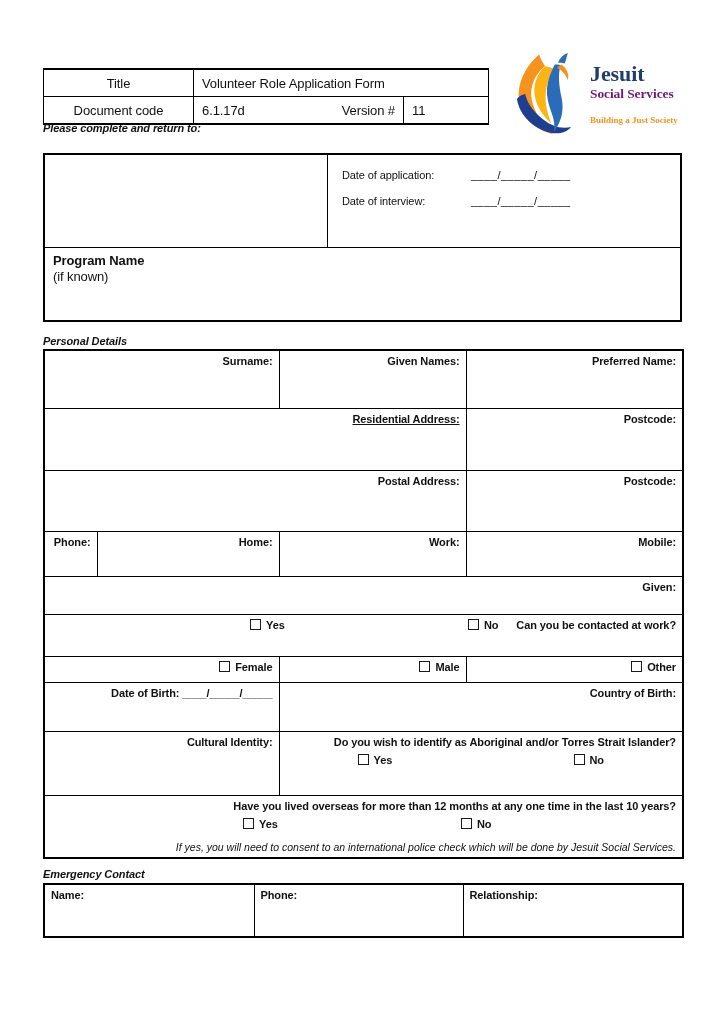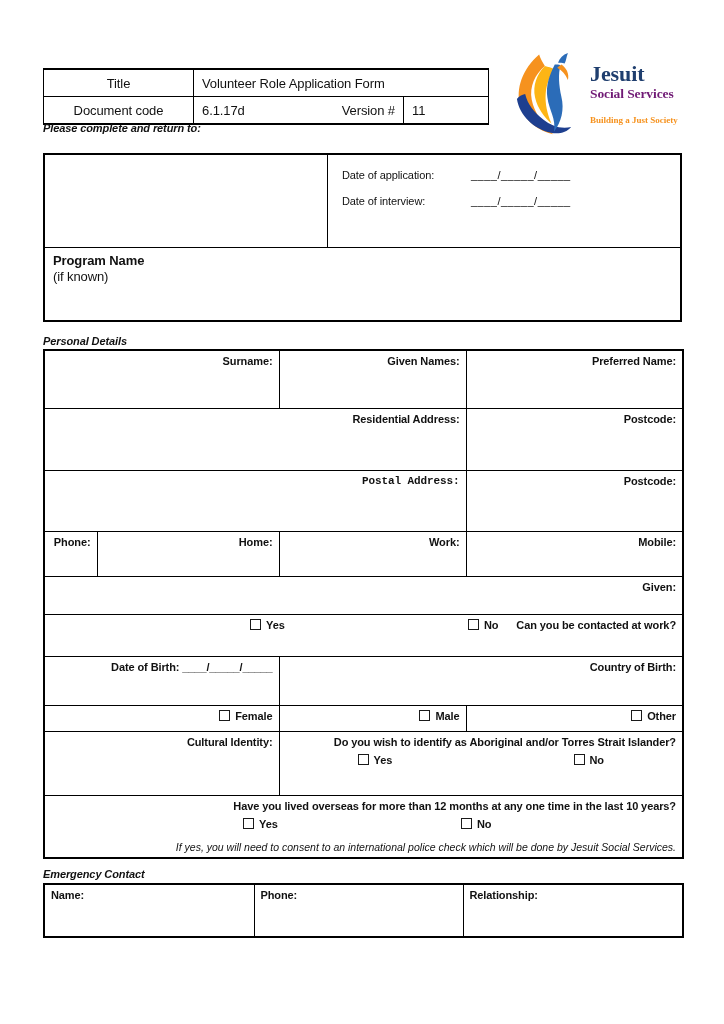--- a/index.html
+++ b/index.html
@@ -123,54 +123,54 @@
         <col style="width:187px">
         <col style="width:217px">
       </colgroup>
     <tbody>
         <tr>
       <td colspan="2" style="height:58px;"><span>Surname:</span></td>
       <td><span>Given Names:</span></td>
       <td><span>Preferred Name:</span></td>
     </tr>
     <tr>
-      <td colspan="3" style="height:62px;"><span>Residential Address:</span></td>
+      <td colspan="3" style="height:62px;text-decoration:underline;"><span>Residential Address:</span></td>
       <td><span>Postcode:</span></td>
     </tr>
     <tr>
-      <td colspan="3" style="height:61px;font-family:Liberation Mono, monospace;"><span>Postal Address:</span></td>
+      <td colspan="3" style="height:61px;"><span>Postal Address:</span></td>
       <td><span>Postcode:</span></td>
     </tr>
     <tr>
       <td style="height:45px;"><span>Phone:</span></td>
       <td><span>Home:</span></td>
       <td><span>Work:</span></td>
       <td><span>Mobile:</span></td>
     </tr>
     <tr>
       <td colspan="4" style="height:38px;"><span>Given:</span></td>
     </tr>
     <tr>
       <td colspan="4" class="rel" style="height:42px;">
         <span>Can you be contacted at work?</span>
         <span class="abs" style="left:205px;"><span class="cb"></span><span>Yes</span></span>
         <span class="abs" style="left:423px;"><span class="cb"></span><span>No</span></span>
       </td>
     </tr>
     <tr>
+      <td colspan="2" style="height:26px;padding-left:10px;"><span class="cb"></span><span>Female</span></td>
+      <td><span class="cb"></span><span>Male</span></td>
+      <td><span class="cb"></span><span>Other</span></td>
+    </tr>
+    <tr>
       <td colspan="2" style="height:49px;">
         <span>Date of Birth:</span>
         <span>____/_____/_____</span>
       </td>
       <td colspan="2"><span>Country of Birth:</span></td>
-    </tr>
-    <tr>
-      <td colspan="2" style="height:26px;padding-left:10px;"><span class="cb"></span><span>Female</span></td>
-      <td><span class="cb"></span><span>Male</span></td>
-      <td><span class="cb"></span><span>Other</span></td>
     </tr>
     <tr>
       <td colspan="2" style="height:64px;"><span>Cultural Identity:</span></td>
       <td colspan="2">
         <div>Do you wish to identify as Aboriginal and/or Torres Strait Islander?</div>
         <div class="yn-row">
           <span class="abs" style="left:72px;"><span class="cb"></span><span>Yes</span></span>
           <span class="abs" style="left:288px;"><span class="cb"></span><span>No</span></span>
         </div>
       </td>

